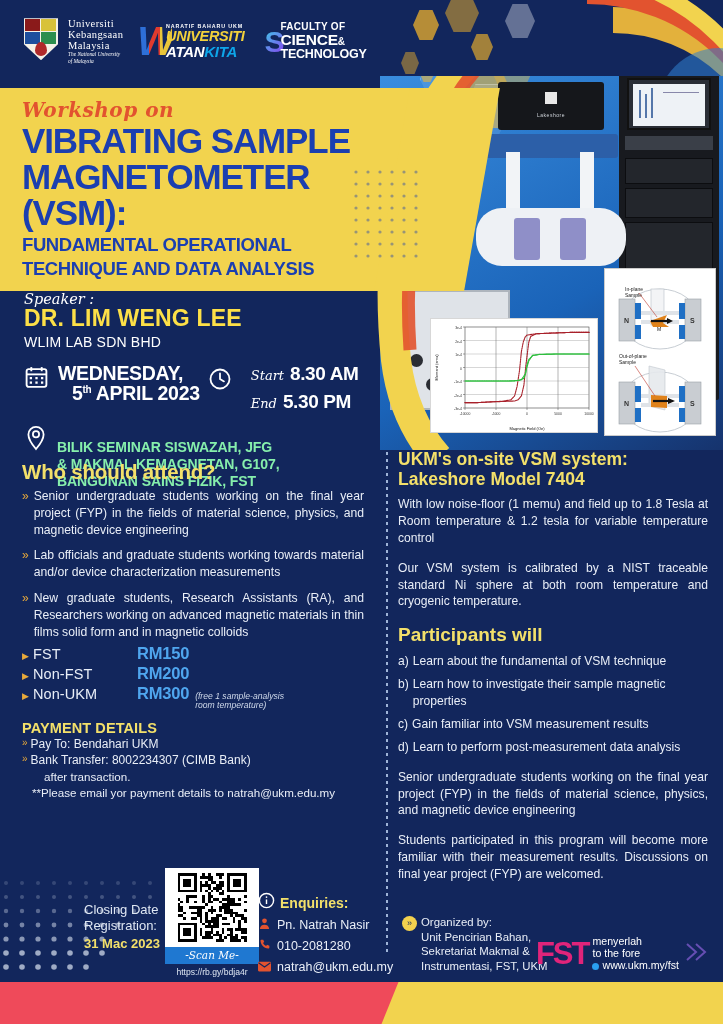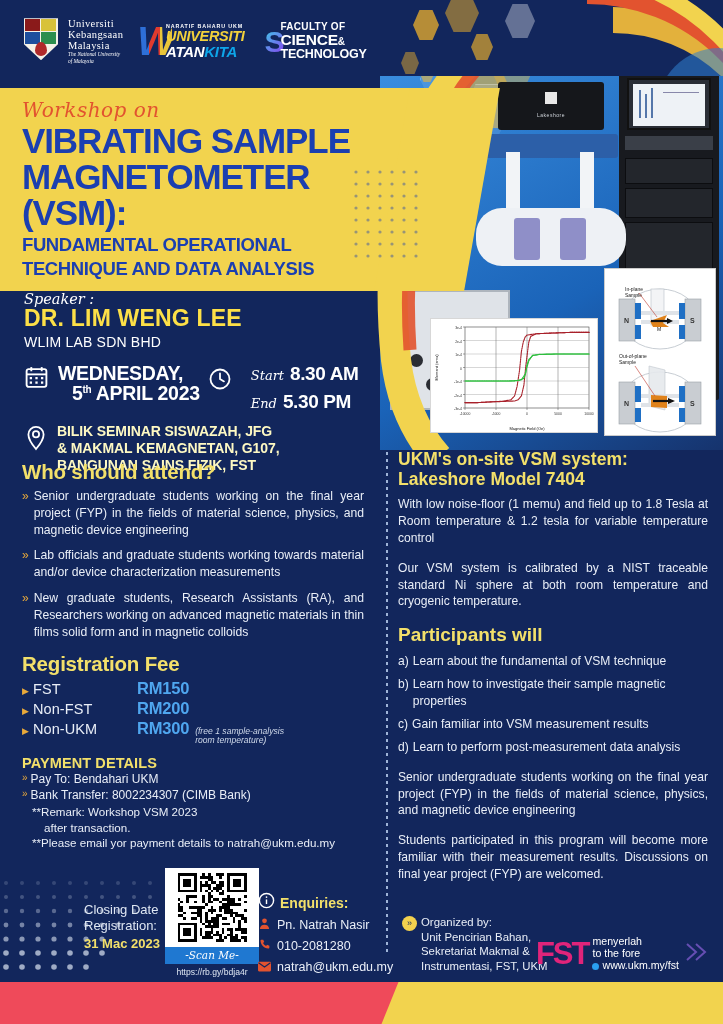--- a/index.html
+++ b/index.html
@@ -50,21 +50,21 @@
   .title-panel {
     position:absolute; top:88px; left:0; width:440px; height:203px;
     background:#f2d34e; z-index:30;
   }
   .title-panel::after{
     content:""; position:absolute; right:-42px; top:0; width:90px; height:203px;
     background:#f2d34e; transform:skewX(-10deg);
   }
   .tp-inner{ position:relative; z-index:3; padding:10px 0 0 22px; }
   .workshop-on{ color:#e2532f; font-family:"DejaVu Serif", serif; font-style:italic;
-    font-size:20px; font-weight:normal; letter-spacing:.5px; }
+    font-size:20px; font-weight:bold; letter-spacing:.5px; }
   .main-title{ color:#1b3fb0; font-size:35px; font-weight:bold; line-height:.97; letter-spacing:-1.1px; margin-top:2px;}
   .sub-title{ color:#1b3fb0; font-size:18.5px; font-weight:bold; line-height:1.06; letter-spacing:-.4px; margin-top:5px;}
   .dots-ov{ position:absolute; right:18px; top:80px; width:70px; height:100px; opacity:.42; z-index:1;}
 
   
   .photo-area{
     position:absolute; top:60px; left:380px; width:343px; height:390px;
     background:linear-gradient(160deg,#2b7fd4 0%,#1f6cc0 45%,#0f2350 100%);
     overflow:hidden; z-index:10;
   }
@@ -115,21 +115,21 @@
   .dtrow{ display:flex; align-items:flex-start; margin-top:13px; }
   .ic{ flex:0 0 auto; margin-right:9px; margin-top:2px; }
   .dt-main{ color:#fff; }
   .dt-day{ font-size:19.5px; font-weight:bold; letter-spacing:-.3px; line-height:1.05;}
   .dt-date{ font-size:19.5px; font-weight:bold; letter-spacing:-.3px; line-height:1.1; padding-left:14px;}
   .dt-date sup{ font-size:10px; }
   .tm-block{ margin-left:10px; }
   .tm-line{ display:flex; align-items:baseline; gap:6px; }
   .tm-k{ color:#fff; font-family:"DejaVu Serif", serif; font-style:italic; font-size:13px;}
   .tm-v{ color:#fff; font-size:19px; font-weight:bold; letter-spacing:-.4px;}
-  .venue{ color:#fef9c3; font-size:14px; font-weight:bold; line-height:1.23; letter-spacing:-.1px;}
+  .venue{ color:#86efac; font-size:14px; font-weight:bold; line-height:1.23; letter-spacing:-.1px;margin-top:16px;}
 
   
   .leftcol{ position:absolute; left:0; top:460px; width:382px; padding:0 18px 0 22px; z-index:20; }
   .h-yellow{ color:#f3e06a; font-size:20.5px; font-weight:bold; letter-spacing:-.2px; }
   .bul{ display:flex; margin-top:5px; }
   .bul .chev{ color:#e8a93a; font-size:12px; margin-right:5px; flex:0 0 auto; line-height:1.45; }
   .bul p{ color:#e9eef7; font-size:12.2px; line-height:1.38; text-align:justify; }
 
   .fee-tbl{ margin-top:3px; }
   .fee-row{ display:flex; align-items:baseline; margin-top:1px; }
@@ -518,21 +518,20 @@
     </div>
     <div class="bul" style="margin-top:9px;">
       <span class="chev">»</span>
       <p>Lab officials and graduate students working towards material and/or device characterization measurements</p>
     </div>
     <div class="bul" style="margin-top:9px;">
       <span class="chev">»</span>
       <p>New graduate students, Research Assistants (RA), and Researchers working on advanced magnetic materials in thin films solid form and in magnetic colloids</p>
     </div>
 
-    <div class="h-yellow" style="margin-top:11px;">Registration Fee</div>
     <div class="fee-tbl">
       <div class="fee-row">
         <span class="tri">▶</span>
         <span class="fee-name">FST</span>
         <span class="fee-amt">RM150</span>
       </div>
       <div class="fee-row">
         <span class="tri">▶</span>
         <span class="fee-name">Non-FST</span>
         <span class="fee-amt">RM200</span>
@@ -547,21 +546,20 @@
 
     <div class="pay-h">PAYMENT DETAILS</div>
     <div class="pay-line">
       <span class="chev">»</span>
       <span>Pay To: Bendahari UKM</span>
     </div>
     <div class="pay-line">
       <span class="chev">»</span>
       <span>Bank Transfer: 8002234307 (CIMB Bank)</span>
     </div>
-    <div class="pay-sub">**Remark: Workshop VSM 2023</div>
     <div class="pay-sub" style="padding-left:22px;">after transaction.</div>
     <div class="pay-sub">**Please email yor payment details to natrah@ukm.edu.my</div>
   </div>
 
   <div class="rightcol">
     <div class="r-h">UKM's on-site VSM system:</div>
     <div class="r-h">Lakeshore Model 7404</div>
     <div class="r-p">With low noise-floor (1 memu) and field up to 1.8 Tesla at Room temperature &amp; 1.2 tesla for variable temperature control</div>
     <div class="r-p" style="margin-top:13px;">Our VSM system is calibrated by a NIST traceable standard Ni sphere at both room temperature and cryogenic temperature.</div>
 

